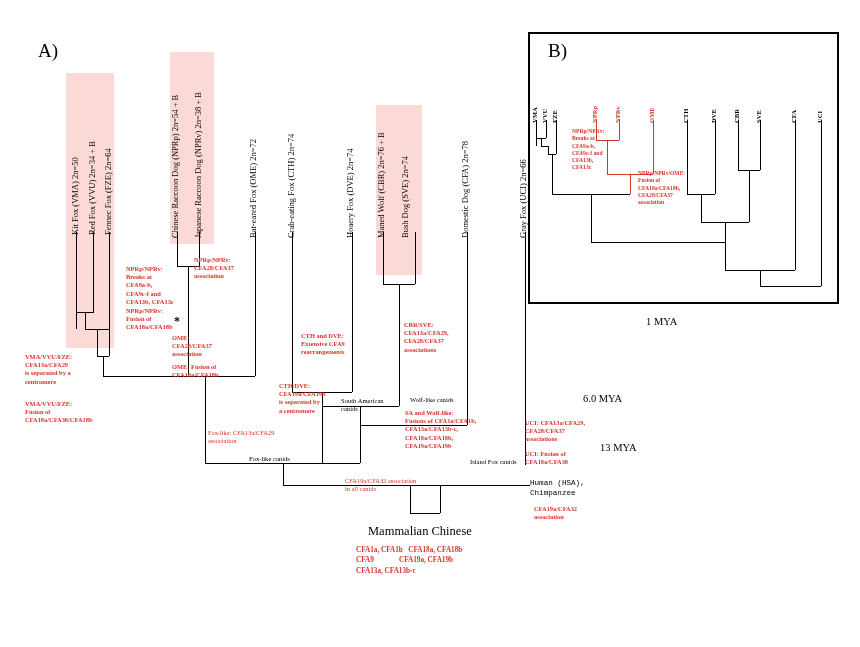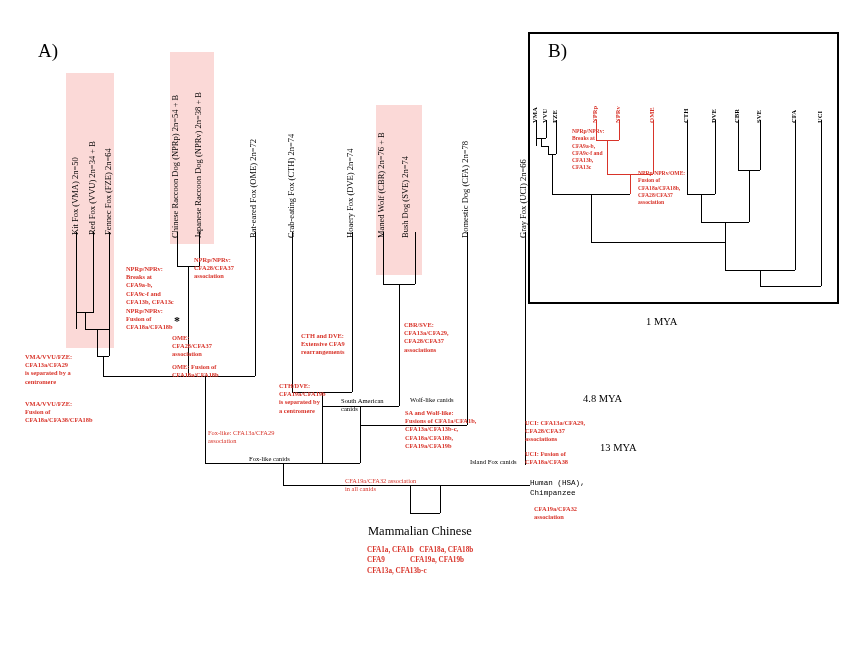--- a/index.html
+++ b/index.html
@@ -162,25 +162,25 @@
   <div class="note blk" style="left:470px;top:458px;font-size:6.6px;">
     Island Fox canids
   </div>
   <div class="note blk" style="left:530px;top:479px;font-size:7.6px;line-height:1.3;font-family:Liberation Mono, monospace;">
     Human (HSA),<br>Chimpanzee
   </div>
 
   <div class="star" style="left:174px;top:314px;">*</div>
 
   <div class="mlabel" style="left:368px;top:524px;font-weight:normal;">Mammalian Chinese</div>
-  <div class="mdata" style="left:367px;top:545px;">
+  <div class="mdata" style="left:356px;top:545px;">
     CFA1a, CFA1b&nbsp;&nbsp; CFA18a, CFA18b<br>CFA9&nbsp;&nbsp;&nbsp;&nbsp;&nbsp;&nbsp;&nbsp;&nbsp;&nbsp;&nbsp;&nbsp;&nbsp;&nbsp; CFA19a, CFA19b<br>CFA13a, CFA13b-c
   </div>
 
-  <div class="mya" style="left:583px;top:393px;">4.8 MYA</div>
+  <div class="mya" style="left:583px;top:393px;">6.0 MYA</div>
   <div class="mya" style="left:600px;top:442px;">13 MYA</div>
 
   <div class="bbox" style="left:528px;top:32px;width:307px;height:268px;"></div>
   <div class="panelLabel" style="left:548px;top:40px;">B)</div>
 
   <div class="btip" style="left:538px;top:116px;">VMA</div>
   <div class="btip" style="left:548px;top:116px;">VVU</div>
   <div class="btip" style="left:558px;top:116px;">FZE</div>
   <div class="btip red" style="left:598px;top:116px;">NPRp</div>
   <div class="btip red" style="left:621px;top:116px;">NPRv</div>

